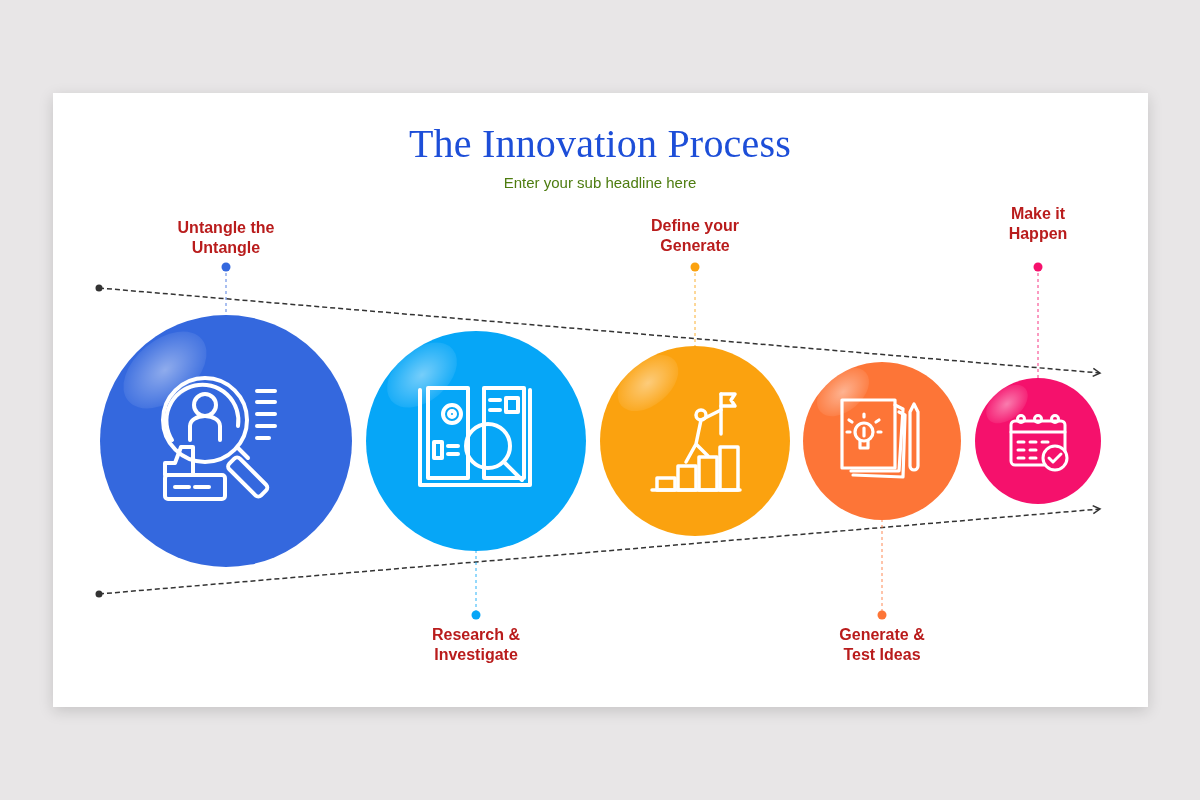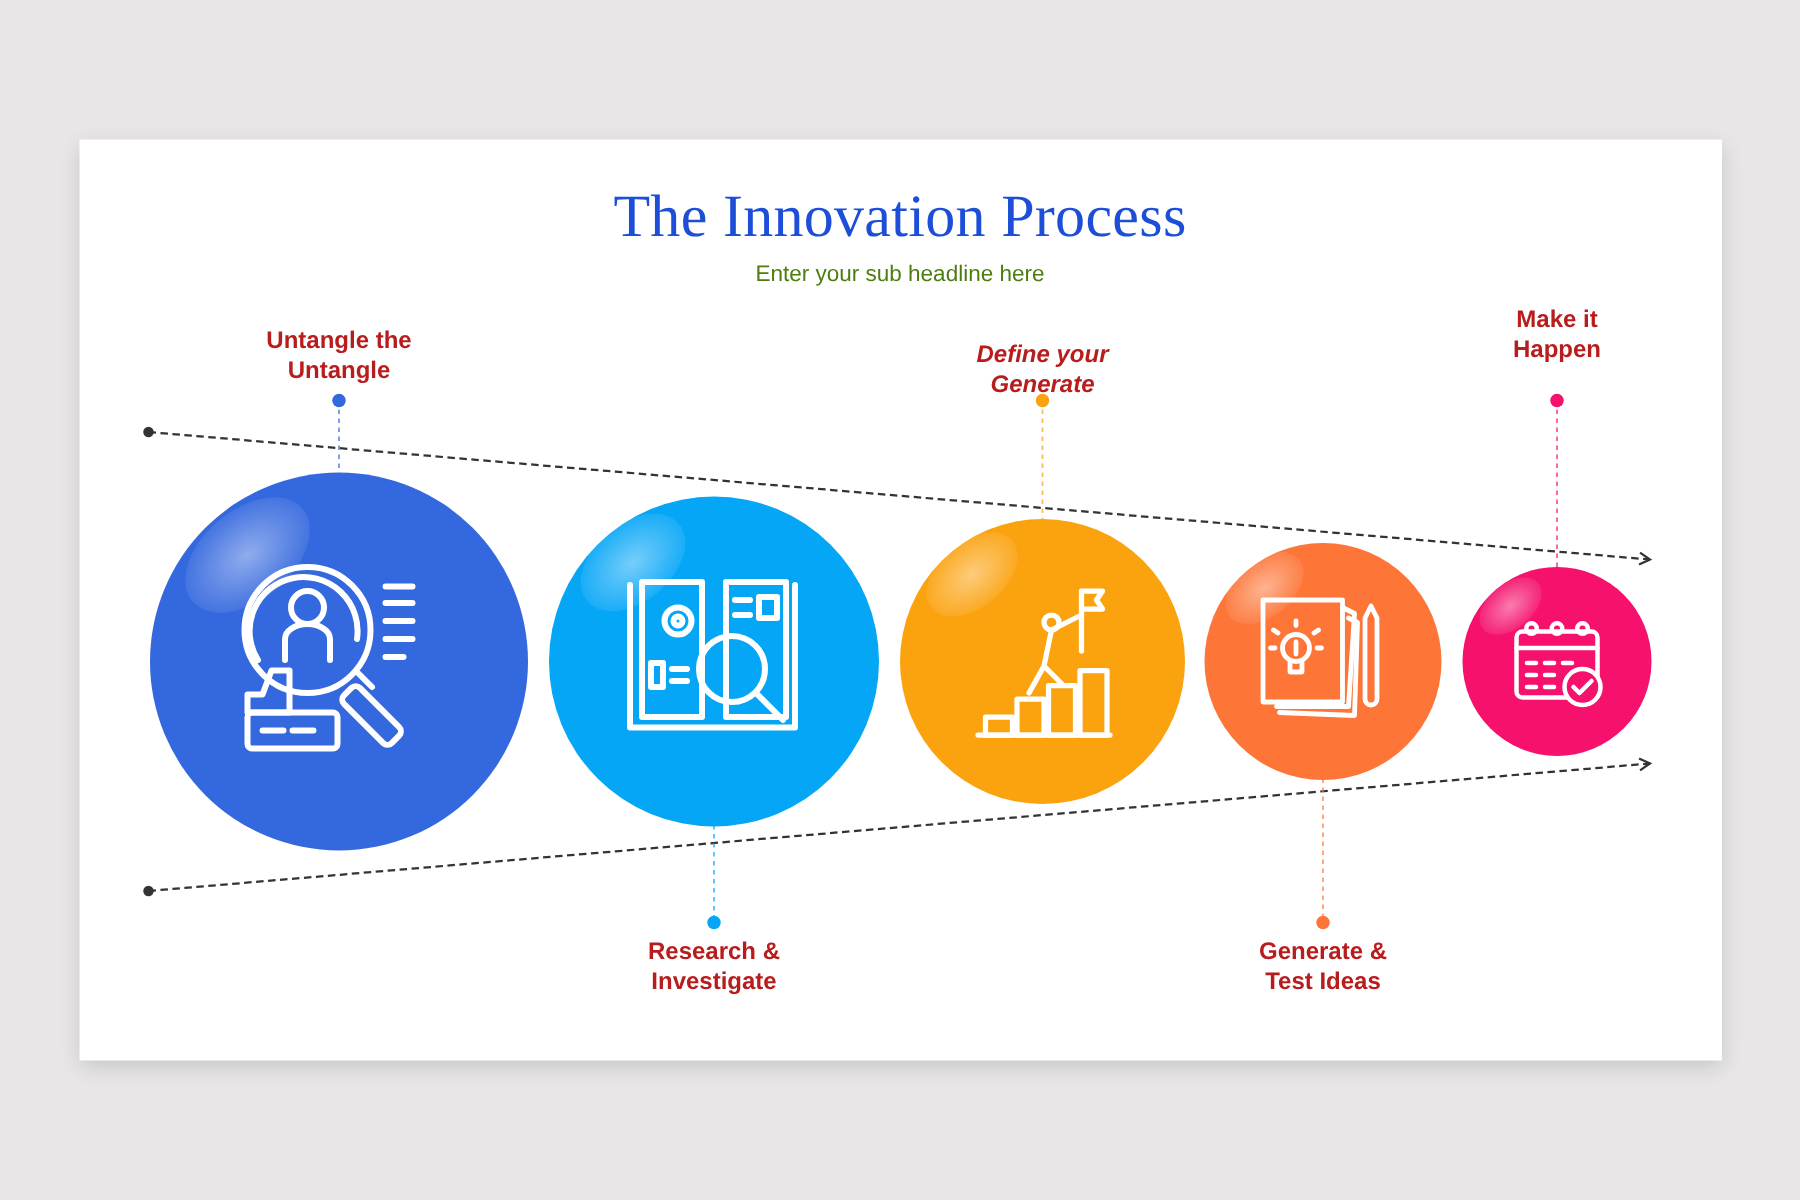--- a/index.html
+++ b/index.html
@@ -158,21 +158,21 @@
 </svg>
 
 <div class="label" style="left:146px; top:218px;">
   <span>Untangle the</span>
   <span>Untangle</span>
 </div>
 <div class="label" style="left:396px; top:625px;">
   <span>Research &amp;</span>
   <span>Investigate</span>
 </div>
-<div class="label" style="left:615px; top:227px;font-style:italic;">
+<div class="label" style="left:615px; top:216px;">
   <span>Define your</span>
   <span>Generate</span>
 </div>
 <div class="label" style="left:802px; top:625px;">
   <span>Generate &amp;</span>
   <span>Test Ideas</span>
 </div>
 <div class="label" style="left:958px; top:204px;">
   <span>Make it</span>
   <span>Happen</span>

